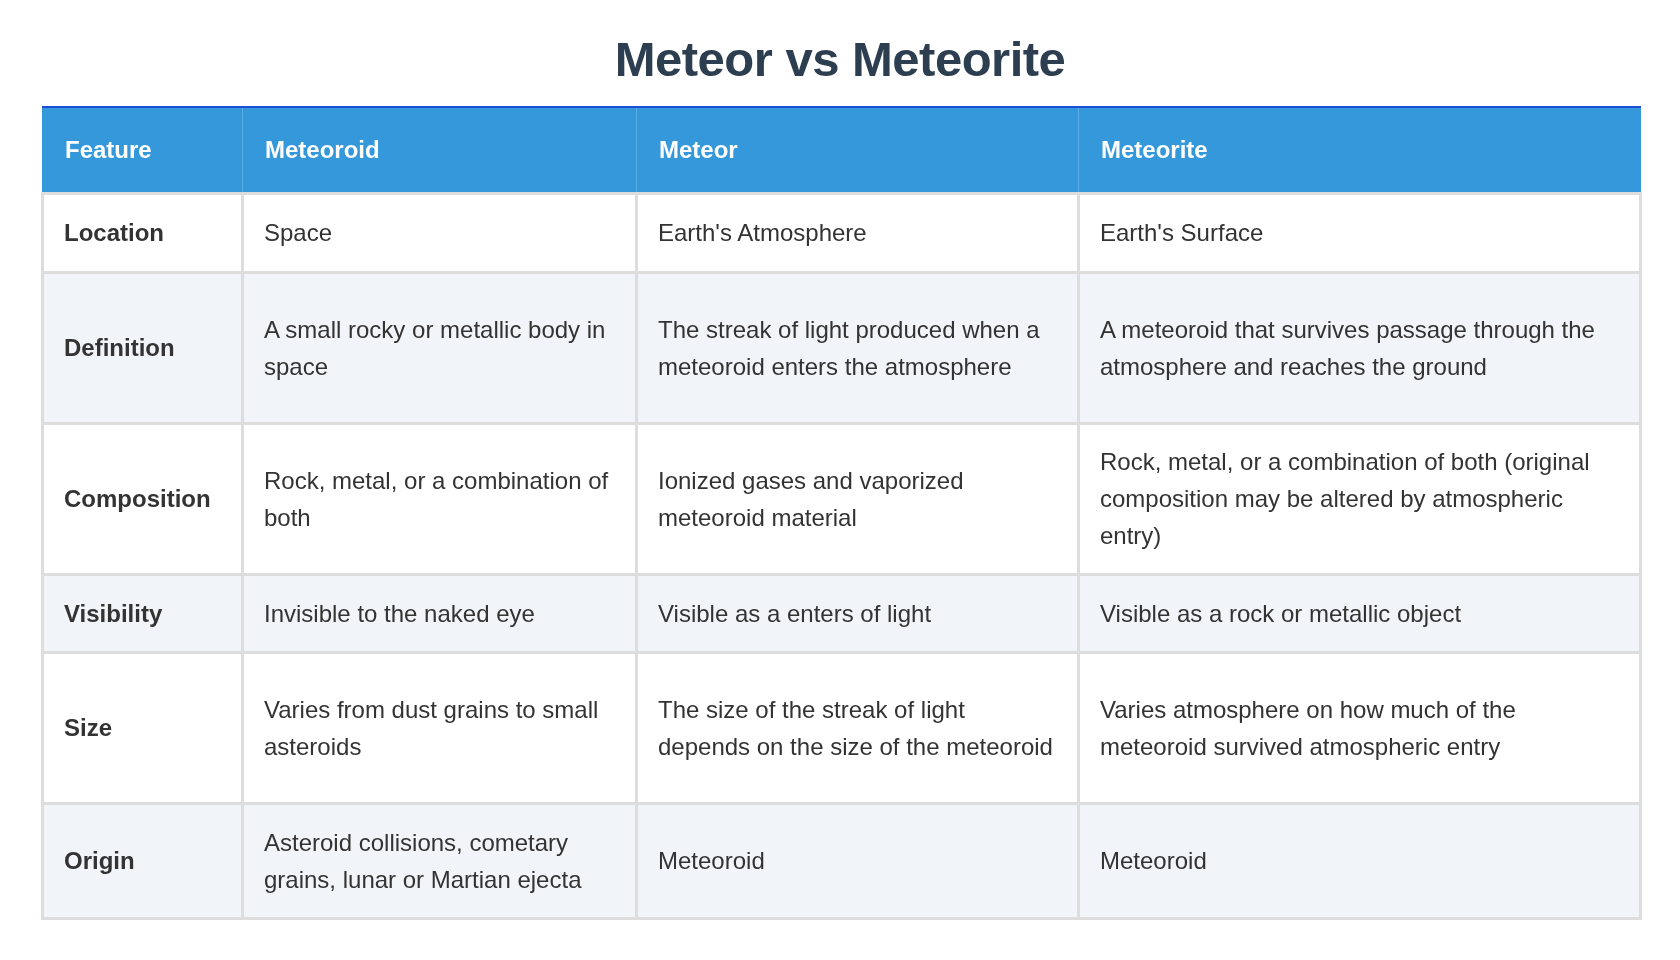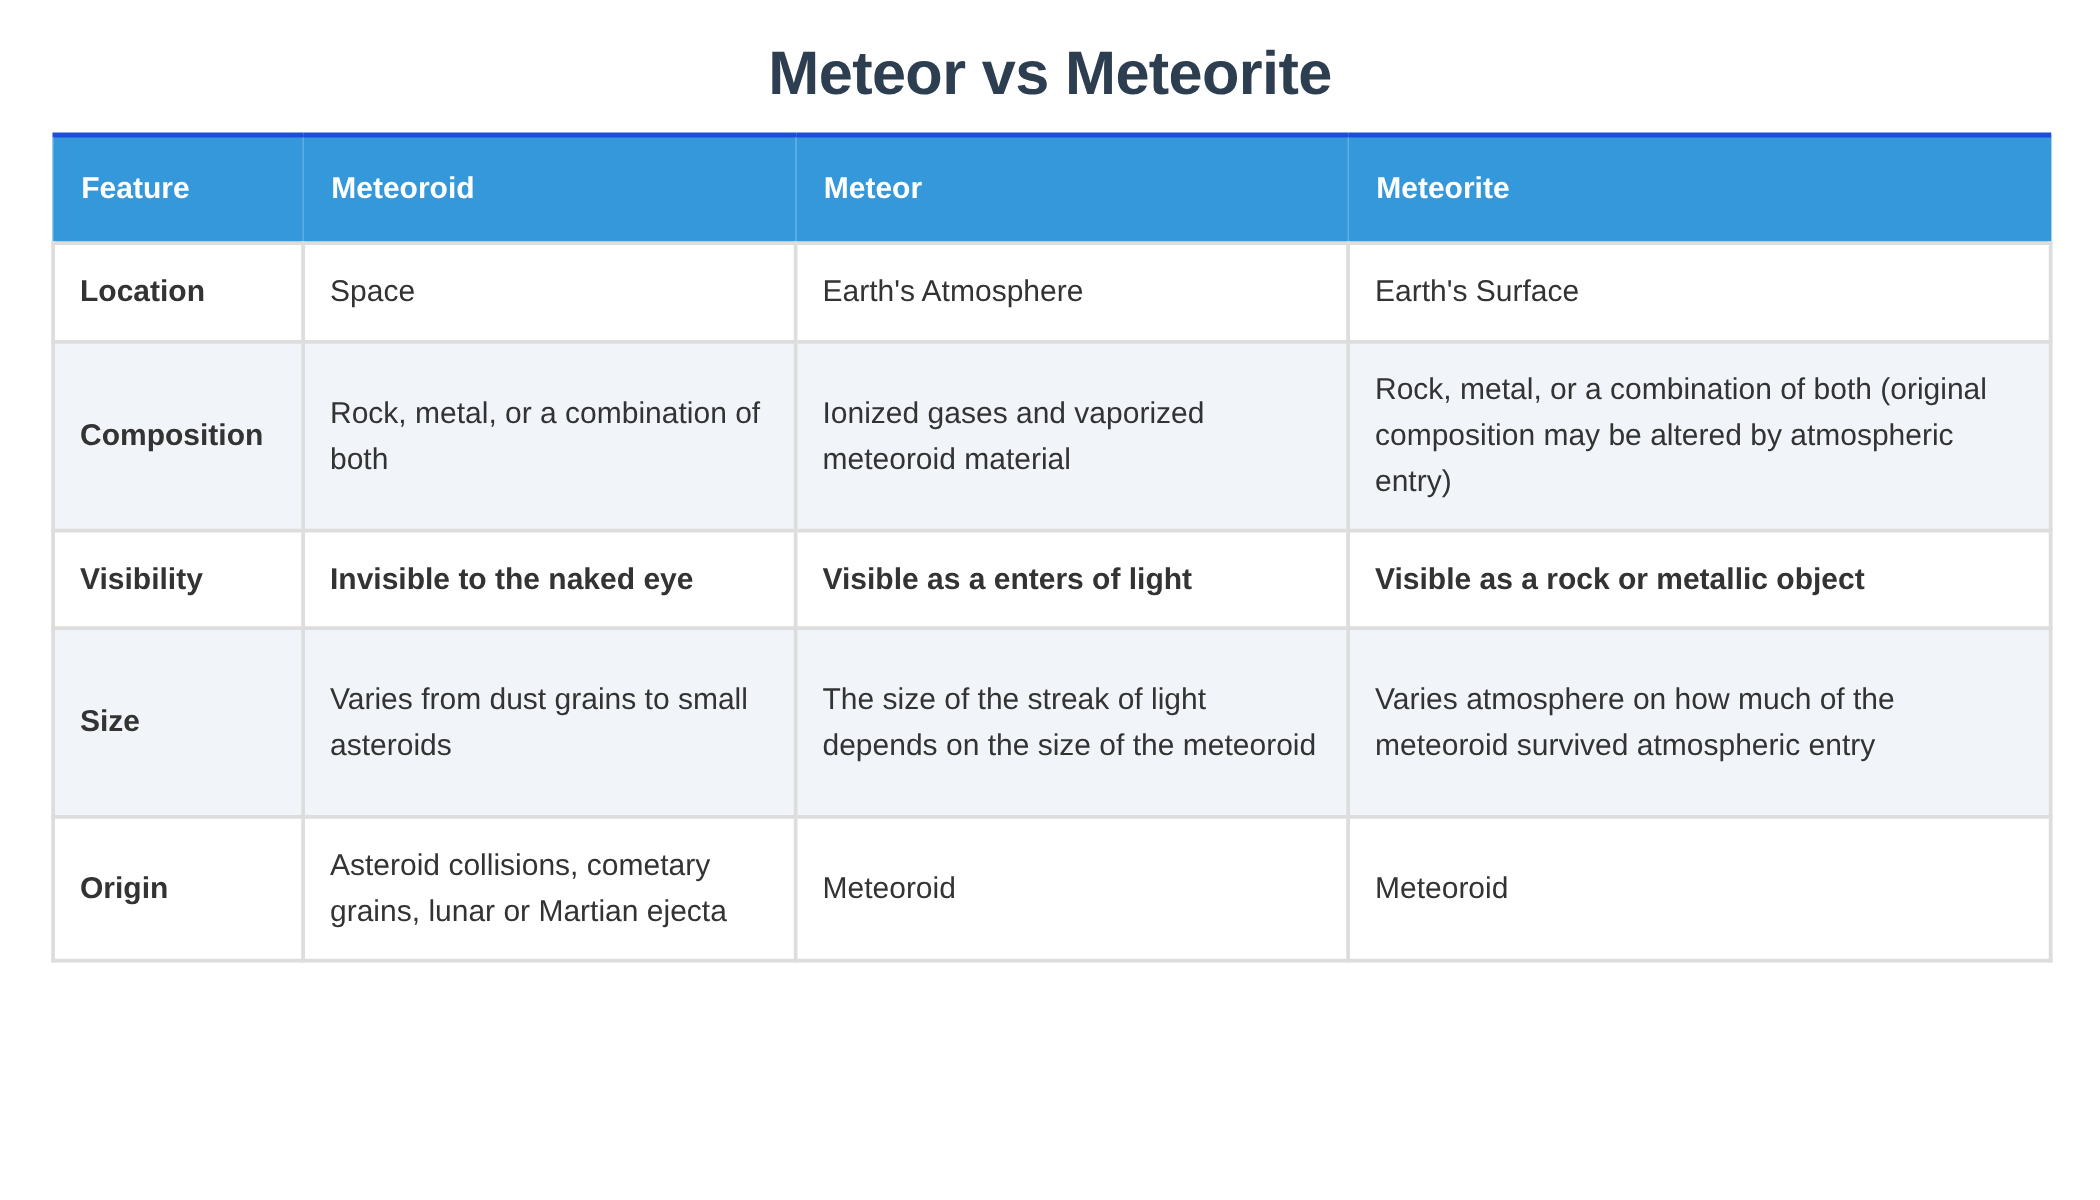--- a/index.html
+++ b/index.html
@@ -46,21 +46,21 @@
 
     table.compare thead th {
       background: #3498db;
       color: #ffffff;
       font-weight: bold;
       text-align: left;
       height: 86px;
       padding: 0 22px;
       border-left: 1px solid #5dade2;
       border-right: 1px solid #5dade2;
-      border-top: 4px solid #1d4ed8;
+      border-top: 2px solid #1d4ed8;
       box-sizing: border-box;
       font-size: 24px;
     }
     table.compare thead th:first-child { border-left: 1px solid #3498db; }
     table.compare thead th:last-child { border-right: 1px solid #3498db; }
 
     table.compare tbody td {
       border: 3px solid #dddddd;
       padding: 14px 20px;
       vertical-align: middle;
@@ -69,21 +69,21 @@
     }
     table.compare tbody tr:nth-child(odd) td { background: #ffffff; }
     table.compare tbody tr:nth-child(even) td { background: #f1f4f9; }
     table.compare tbody td.feature {
       font-weight: bold;
       color: #333333;
     }
     tr.h1 td { height: 79px; }
     tr.h3 td { height: 151px; }
     tr.h3b td { height: 151px; }
-    tr.h1b td { height: 78px; font-weight: bold; }
+    tr.h1b td { height: 78px; }
     tr.h3c td { height: 151px; }
     tr.h2 td { height: 115px; }
   </style>
 </head>
 <body>
 
 <div class="page">
   <h1 class="title">Meteor vs Meteorite</h1>
 
   <table class="compare">
@@ -101,20 +101,26 @@
         <th>Meteorite</th>
       </tr>
     </thead>
     <tbody>
       <tr class="h1">
         <td class="feature">Location</td>
         <td>Space</td>
         <td>Earth's Atmosphere</td>
         <td>Earth's Surface</td>
       </tr>
+      <tr class="h3">
+        <td class="feature">Definition</td>
+        <td>A small rocky or metallic body in space</td>
+        <td>The streak of light produced when a meteoroid enters the atmosphere</td>
+        <td>A meteoroid that survives passage through the atmosphere and reaches the ground</td>
+      </tr>
       <tr class="h3b">
         <td class="feature">Composition</td>
         <td>Rock, metal, or a combination of both</td>
         <td>Ionized gases and vaporized meteoroid material</td>
         <td>Rock, metal, or a combination of both (original composition may be altered by atmospheric entry)</td>
       </tr>
       <tr class="h1b">
         <td class="feature">Visibility</td>
         <td>Invisible to the naked eye</td>
         <td>Visible as a enters of light</td>

